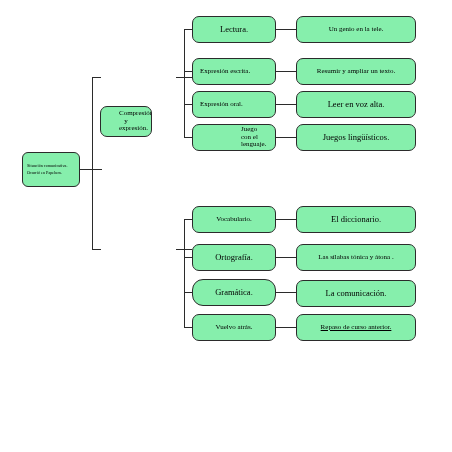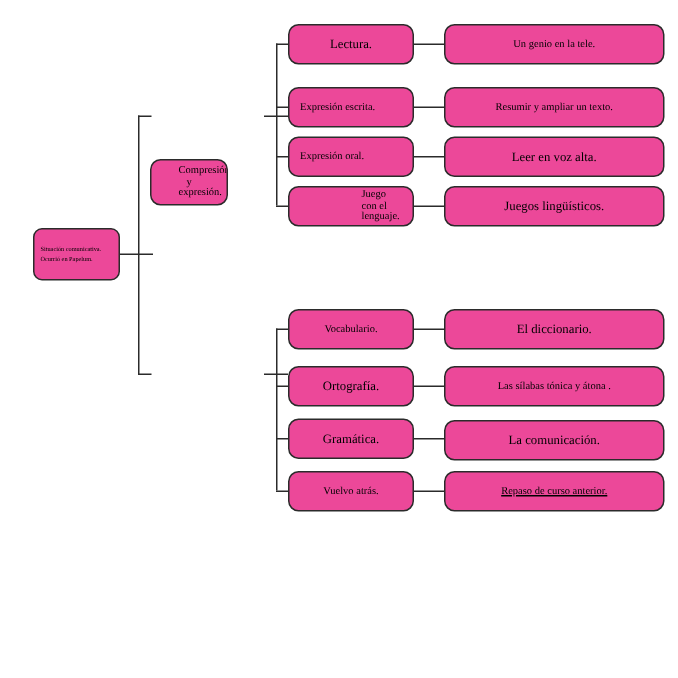--- a/index.html
+++ b/index.html
@@ -15,21 +15,21 @@
     overflow: hidden;
   }
   #canvas {
     position: relative;
     width: 452px;
     height: 452px;
   }
   .node {
     position: absolute;
     box-sizing: border-box;
-    background: #ec4899;
+    background: #86efac;
     border: 1px solid #2b2b2b;
     border-radius: 7px;
     display: flex;
     align-items: center;
     line-height: 1.12;
     overflow: hidden;
   }
   .node span {
     display: block;
     width: 100%;
@@ -68,21 +68,21 @@
     width: 84px;
     height: 27px;
     font-size: 7px;
     padding: 2px 7px;
   }
   .lvl3 .big { font-size: 8.5px; }
 
   
   .lvl4 {
     left: 296px;
-    width: 147px;
+    width: 120px;
     height: 27px;
     font-size: 7px;
     padding: 2px 7px;
   }
   .lvl4 .big { font-size: 8.5px; }
 
   
   .ln {
     position: absolute;
     background: #2b2b2b;
@@ -159,21 +159,21 @@
   <div class="node lvl4 center" style="top:124px;">
     <span class="big">Juegos lingüísticos.</span>
   </div>
 
   <div class="node lvl3 center" style="top:206px;">
     <span>Vocabulario.</span>
   </div>
   <div class="node lvl3 center" style="top:244px;">
     <span class="big">Ortografía.</span>
   </div>
-  <div class="node lvl3 center" style="top:279px;">
+  <div class="node lvl3 center" style="top:279px;border-radius:11px;">
     <span class="big">Gramática.</span>
   </div>
   <div class="node lvl3 center" style="top:314px;">
     <span>Vuelvo atrás.</span>
   </div>
 
   <div class="node lvl4 center" style="top:206px;">
     <span class="big">El diccionario.</span>
   </div>
   <div class="node lvl4 center" style="top:244px;">

